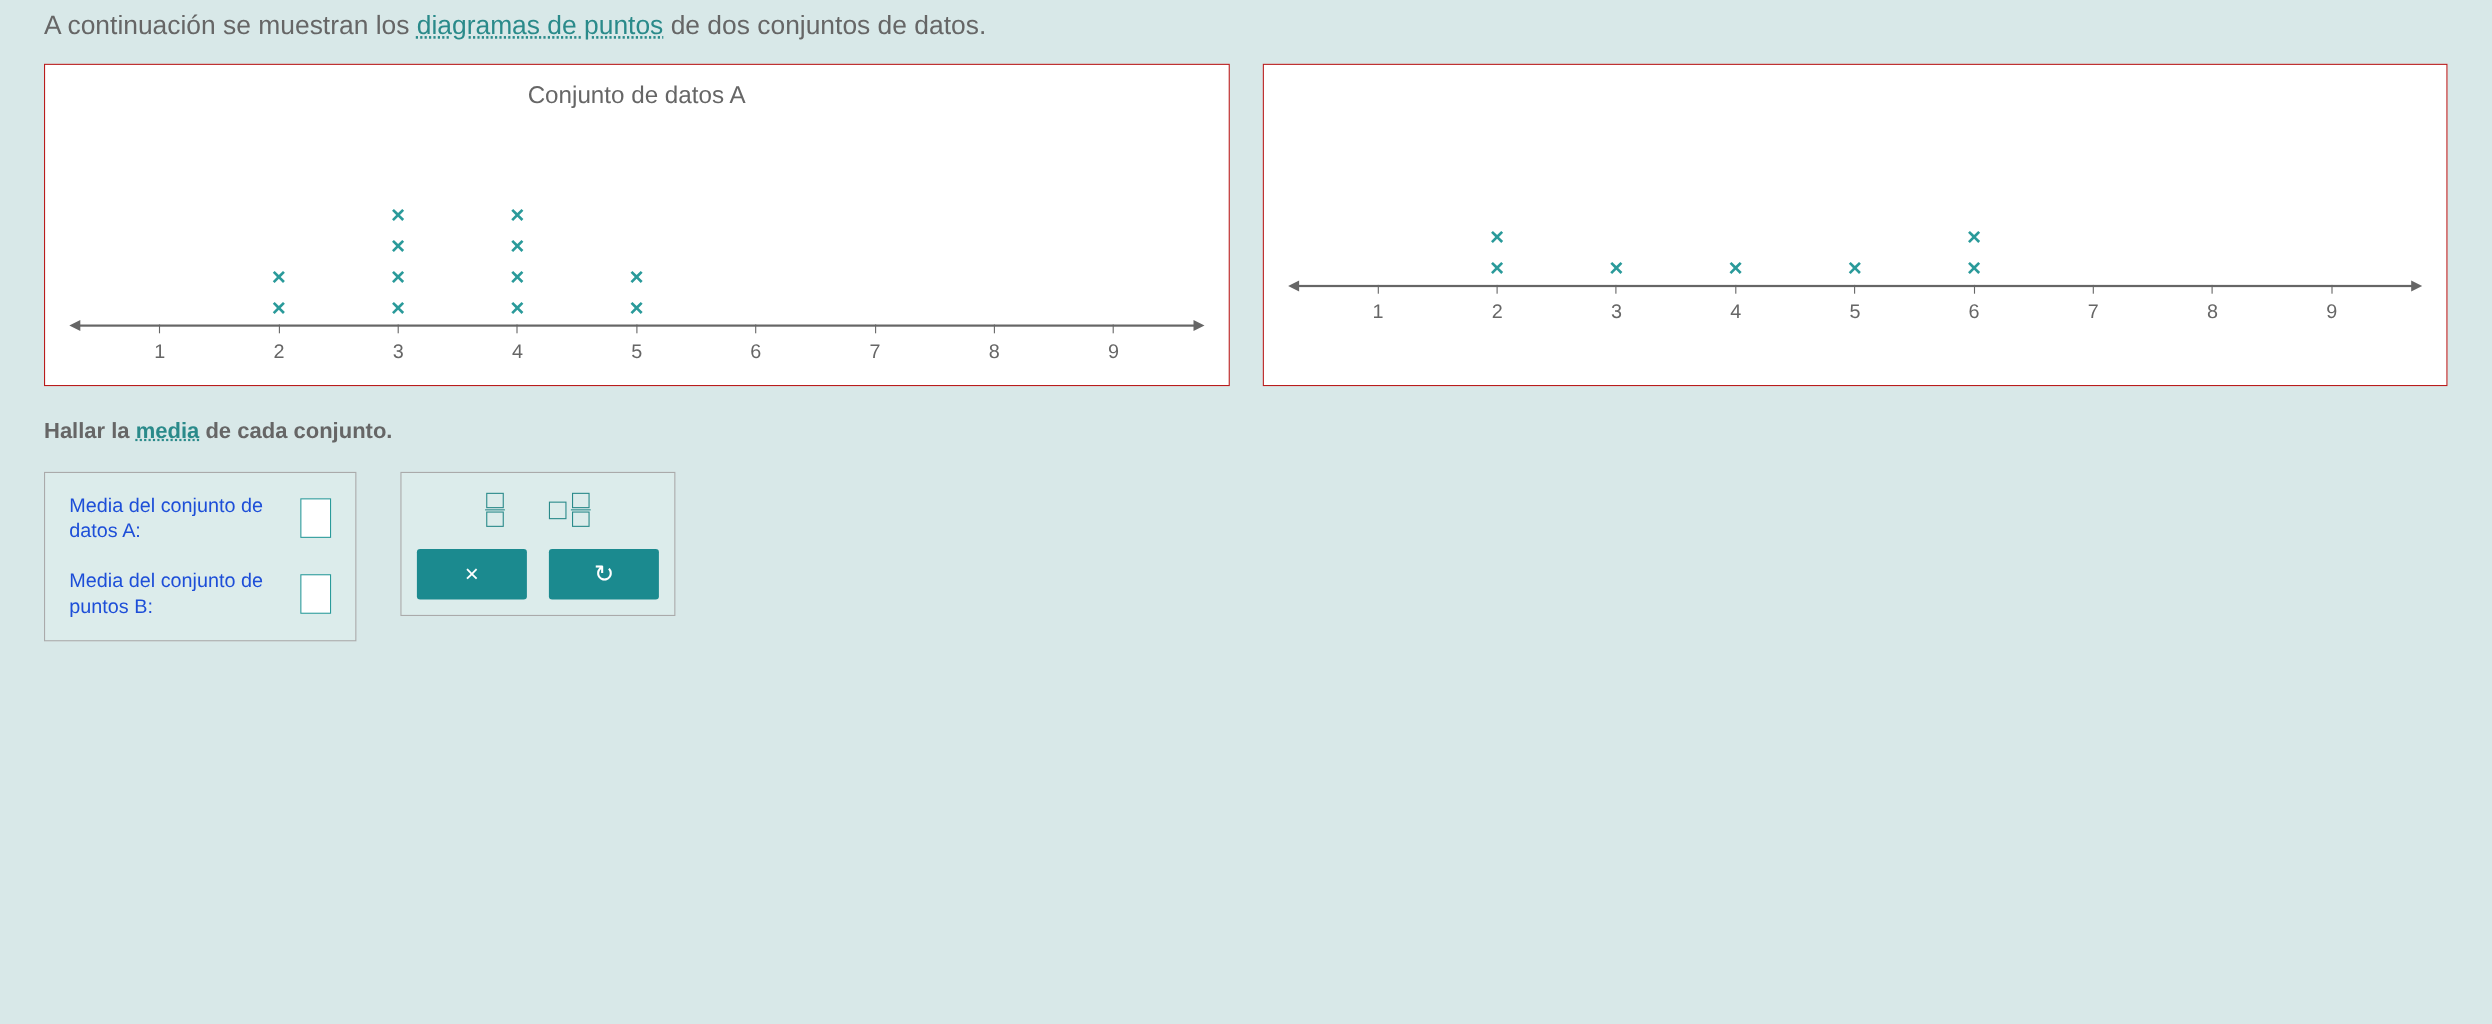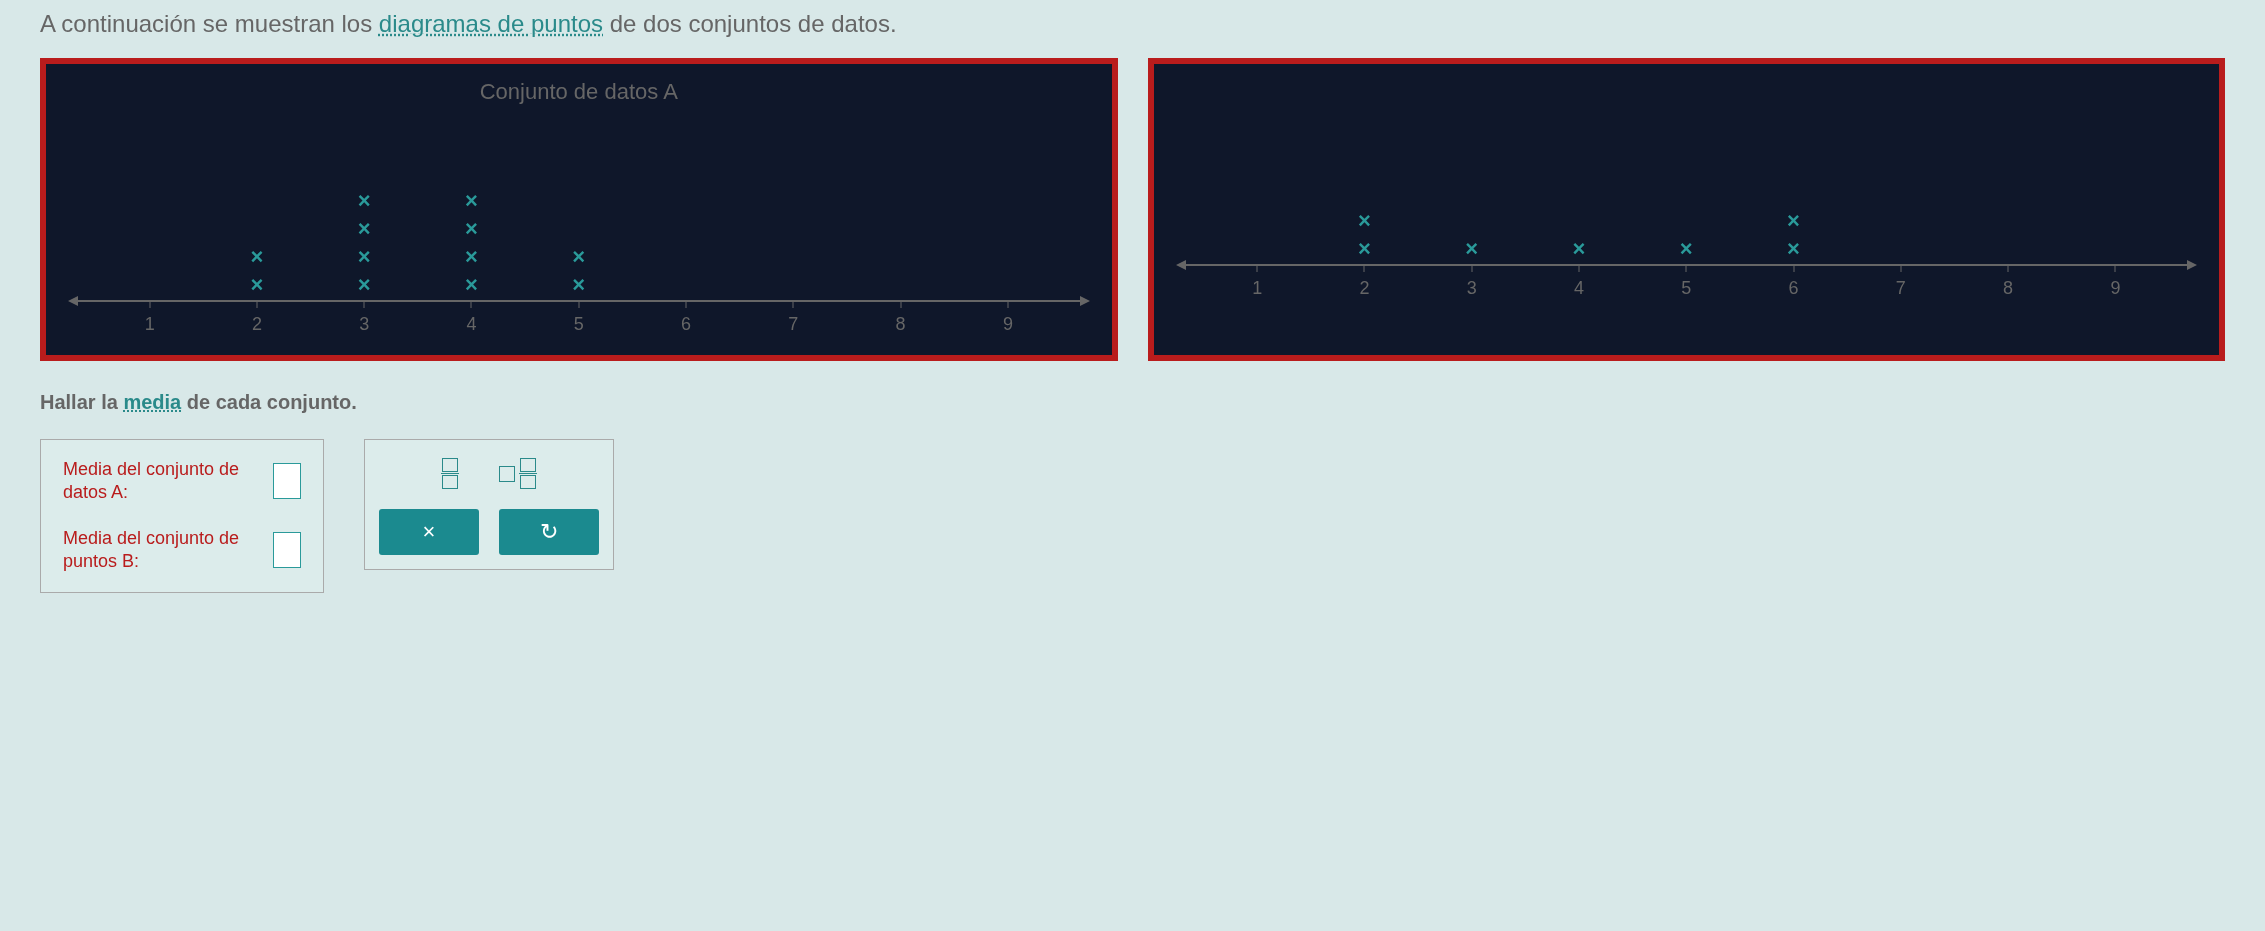--- a/index.html
+++ b/index.html
@@ -22,22 +22,22 @@
       color: #2a8a8a;
       text-decoration: underline;
       text-decoration-style: dotted;
     }
     .charts-row {
       display: flex;
       gap: 30px;
       margin-bottom: 30px;
     }
     .chart-box {
-      border: 6px solid #b91c1c;
-      background: #0f172a;
+      border: 1px solid #b91c1c;
+      background: #ffffff;
       padding: 15px 20px 20px 20px;
       flex: 1;
     }
     .chart-title {
       text-align: center;
       font-size: 22px;
       color: #666;
       margin-bottom: 10px;
     }
     .plot-area {
@@ -136,21 +136,21 @@
       flex-direction: column;
       gap: 22px;
     }
     .answer-line {
       display: flex;
       align-items: center;
       gap: 20px;
     }
     .answer-label {
       font-size: 18px;
-      color: #b91c1c;
+      color: #1d4ed8;
       width: 190px;
       line-height: 1.3;
     }
     .answer-input {
       width: 28px;
       height: 36px;
       border: 1px solid #2a9a9a;
       background: #fff;
       text-align: center;
       font-size: 16px;

